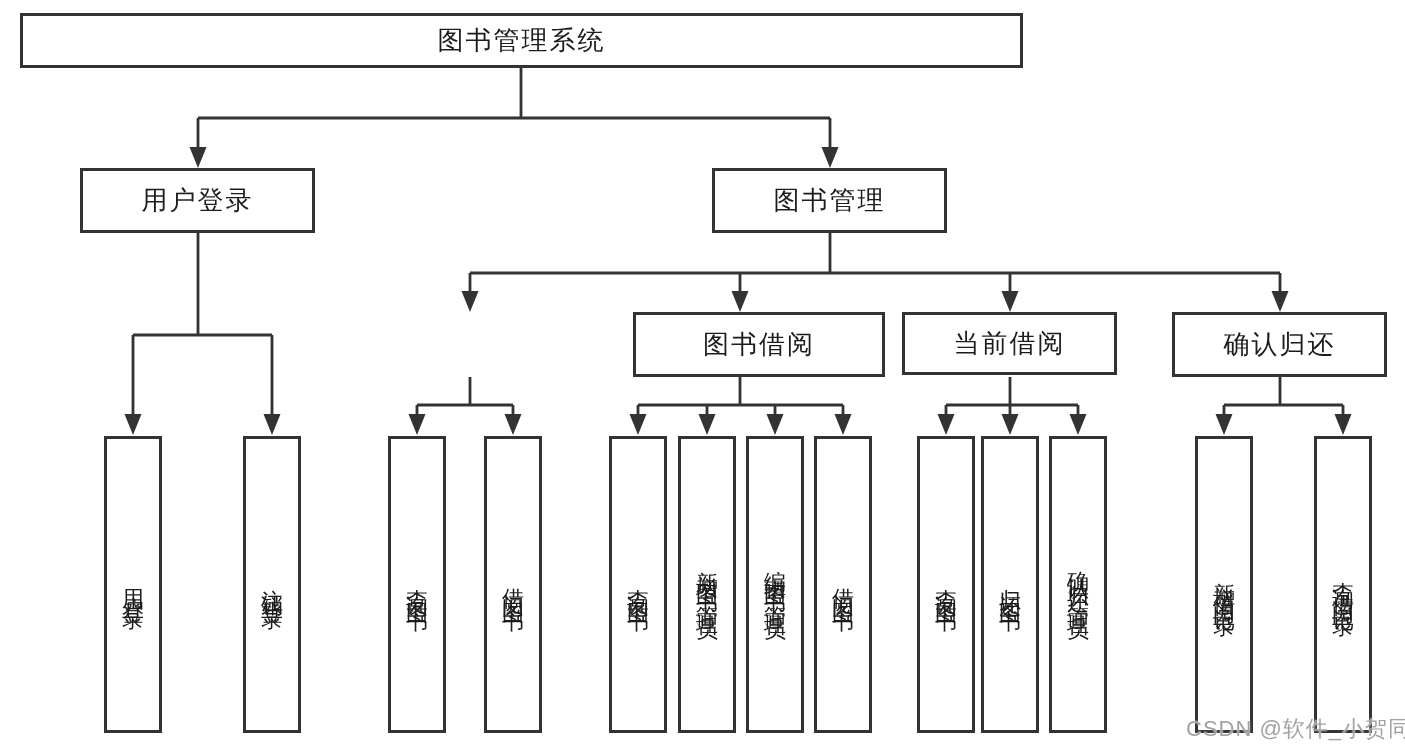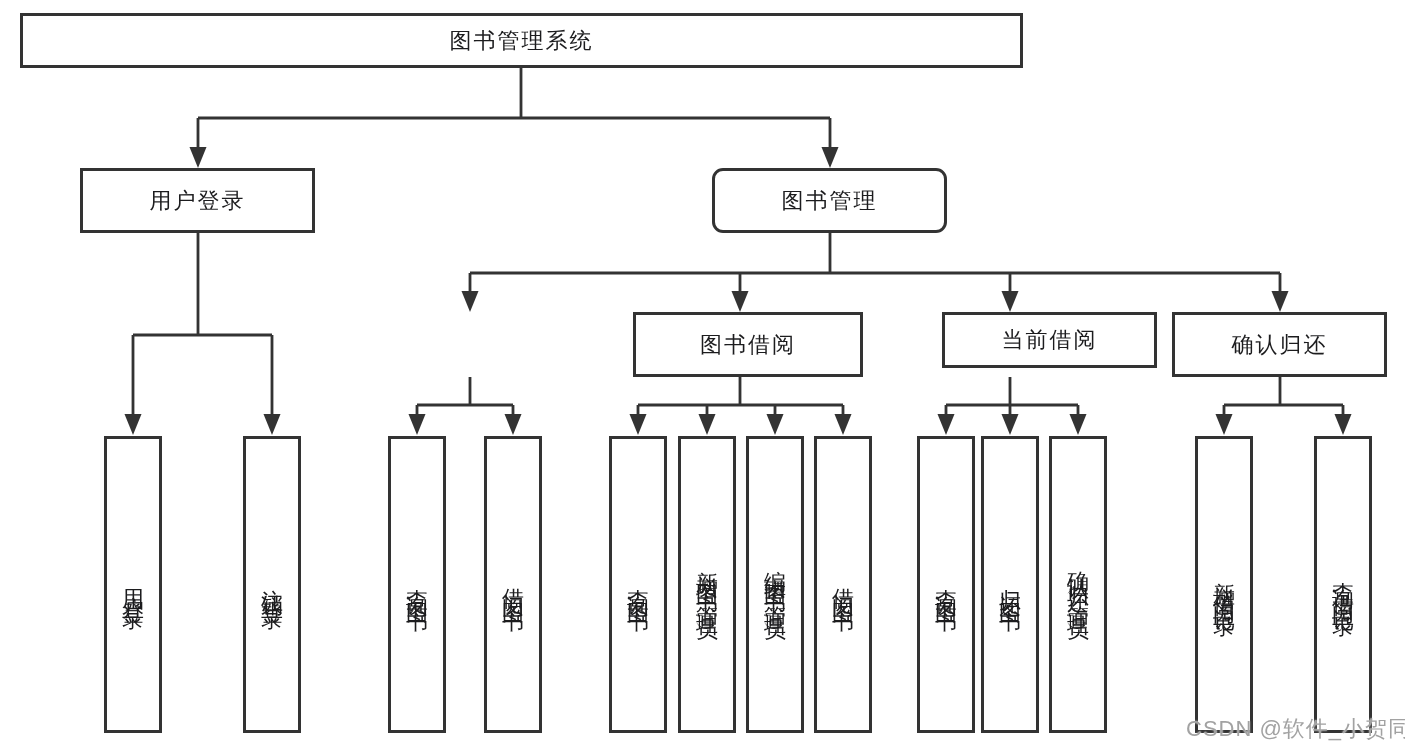--- a/index.html
+++ b/index.html
@@ -34,21 +34,21 @@
     position: absolute;
     box-sizing: border-box;
     border: 3px solid #333333;
     background: #ffffff;
     display: flex;
     align-items: center;
     justify-content: center;
     color: #1c1c1e;
   }
   .hbox span {
-    font-size: 22px;
+    font-size: 26px;
     letter-spacing: 2px;
     white-space: nowrap;
   }
   .vbox span {
     writing-mode: vertical-rl;
     text-orientation: mixed;
     font-size: 22px;
     letter-spacing: 7px;
     line-height: 1;
   }
@@ -109,28 +109,28 @@
     <use href="#ah" x="1343" y="435"></use>
   </svg>
 
   <div class="node hbox" style="left:20px; top:13px; width:1003px; height:55px;">
     <span>图书管理系统</span>
   </div>
 
   <div class="node hbox" style="left:80px; top:168px; width:235px; height:65px;">
     <span>用户登录</span>
   </div>
-  <div class="node hbox" style="left:712px; top:168px; width:235px; height:65px;border-radius:11px;">
+  <div class="node hbox" style="left:712px; top:168px; width:235px; height:65px;">
     <span>图书管理</span>
   </div>
 
-  <div class="node hbox" style="left:633px; top:312px; width:230px; height:65px;">
+  <div class="node hbox" style="left:633px; top:312px; width:252px; height:65px;">
     <span>图书借阅</span>
   </div>
-  <div class="node hbox" style="left:902px; top:312px; width:215px; height:56px;margin-left:40px;">
+  <div class="node hbox" style="left:902px; top:312px; width:215px; height:63px;">
     <span>当前借阅</span>
   </div>
   <div class="node hbox" style="left:1172px; top:312px; width:215px; height:65px;">
     <span>确认归还</span>
   </div>
 
   <div class="node vbox" style="left:104px; top:436px; width:58px; height:297px;">
     <span>用户登录</span>
   </div>
   <div class="node vbox" style="left:243px; top:436px; width:58px; height:297px;">

